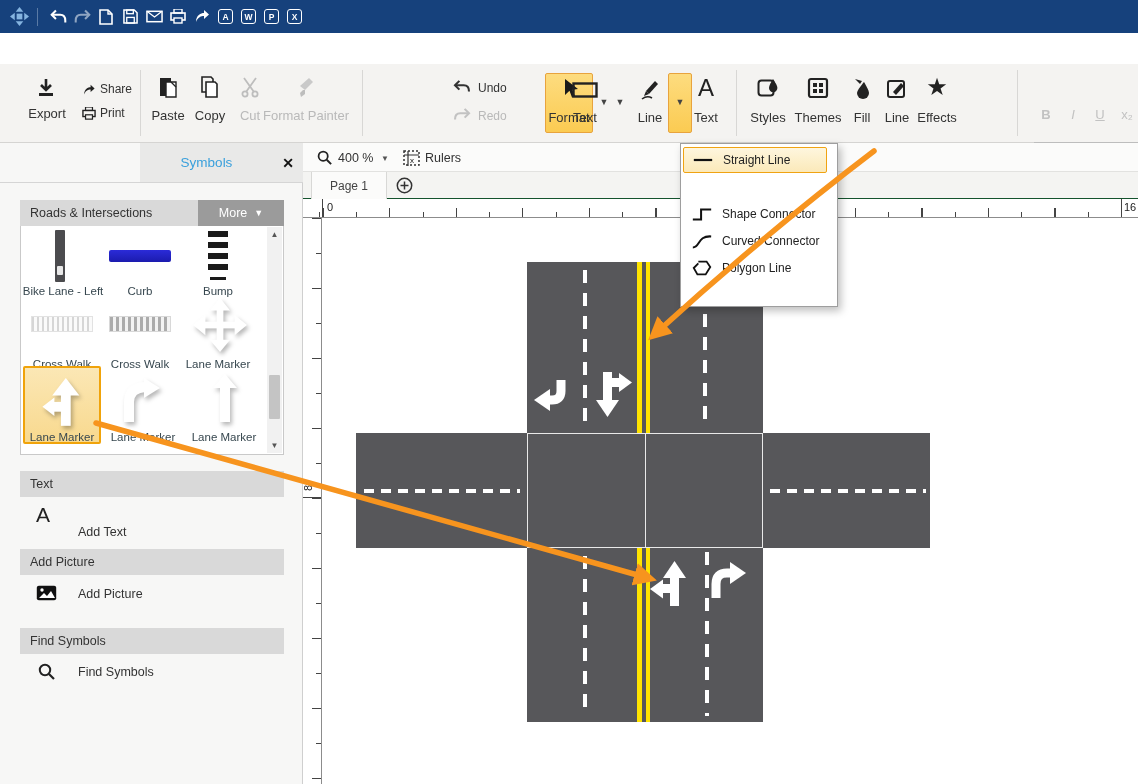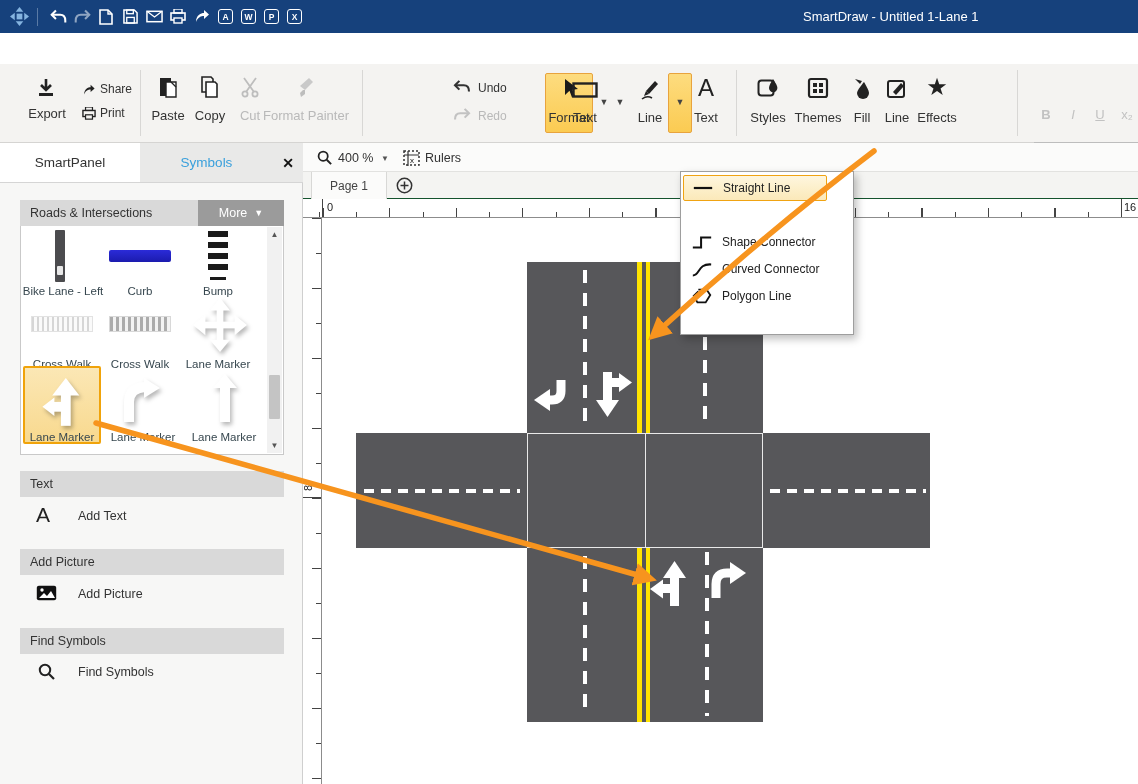--- a/index.html
+++ b/index.html
@@ -81,22 +81,22 @@
   .road { position:absolute; background:#57575A; }
   .tile { position:absolute; background:#57575A; border:1px solid #E9E9E9; }
   .dash-v { position:absolute; width:4px;
             background:repeating-linear-gradient(to bottom,#fff 0 13px, transparent 13px 23px); }
   .dash-h { position:absolute; height:4px;
             background:repeating-linear-gradient(to right,#fff 0 10px, transparent 10px 17px); }
   .yellow2 { position:absolute; width:13px;
              background:linear-gradient(to right,#FFE400 0 4.5px, #57575A 4.5px 8.5px, #FFE400 8.5px 13px); }
 
   
-  .linemenu { left:680px; top:143px; width:174px; height:164px; background:#fff; border:1px solid #9E9E9E;
-              box-shadow:3px 4px 8px rgba(0,0,0,.25); z-index:50;margin-top:28px; }
+  .linemenu { left:680px; top:143px; width:158px; height:164px; background:#fff; border:1px solid #9E9E9E;
+              box-shadow:3px 4px 8px rgba(0,0,0,.25); z-index:50; }
   .lm-item { position:absolute; left:2px; width:144px; height:26px; display:flex; align-items:center; gap:9px;
              padding-left:8px; font-size:12px; color:#222; }
   .lm-item.selected { border:1px solid #F0A312; border-radius:2px; background:linear-gradient(#FEF6DE,#FBE9B9); }
   .lm-icon { width:22px; height:20px; flex:0 0 22px; }
 
   .overlay { position:absolute; left:0; top:0; width:1138px; height:784px; z-index:100; pointer-events:none; }
 </style>
 </head>
 <body>
 
@@ -155,21 +155,20 @@
     </span>
     <span class="tbtn">
       <svg width="16" height="15" viewBox="0 0 16 15">
           <path d="M2 13 C2 6 7 4 10 4 L10 1 L15 5.5 L10 10 L10 7 C7 7 4 8 2 13 Z" fill="#fff"></path>
         </svg>
     </span>
     <span class="badge">A</span>
     <span class="badge">W</span>
     <span class="badge">P</span>
     <span class="badge">X</span>
-    <span class="doc-title">SmartDraw - Untitled 1-Lane 1</span>
   </div>
 
 
   <div class="abs ribbon">
     <span class="rdiv" style="left:140px"></span>
     <span class="rdiv" style="left:362px"></span>
     <span class="rdiv" style="left:736px"></span>
     <span class="rdiv" style="left:1017px"></span>
 
     <span class="ricon" style="left:46px; top:14px">
@@ -312,21 +311,20 @@
     <span class="rlabel" style="left:937px; top:46px">Effects</span>
 
     <span class="fontbox">Arial</span>
     <span class="fmtbtn" style="left:1046px; top:43px; font-weight:bold">B</span>
     <span class="fmtbtn" style="left:1073px; top:43px; font-style:italic">I</span>
     <span class="fmtbtn" style="left:1100px; top:43px; text-decoration:underline">U</span>
     <span class="fmtbtn" style="left:1127px; top:43px">x₂</span>
   </div>
 
   <aside class="abs panel">
-    <span class="ptab" style="left:0; width:140px; background:#FFFFFF; color:#333">SmartPanel</span>
     <span class="ptab" style="left:140px; width:133px; background:#E9E9E8; color:#3AA0DC">Symbols</span>
     <span class="ptab" style="left:273px; width:30px; background:#E9E9E8; color:#111; font-weight:bold; font-size:14px">✕</span>
     <span class="ptabs-base"></span>
 
     <div class="sec-hdr" style="top:57px">
       <span>Roads &amp; Intersections</span>
       <span class="more-btn">
         <span>More</span>
           <span style="font-size:9px">▼</span>
       </span>
@@ -403,21 +401,21 @@
         <span class="arrow" style="top:0">▲</span>
         <span class="thumb" style="top:148px; height:44px"></span>
         <span class="arrow" style="bottom:0">▼</span>
       </div>
     </div>
 
     <div class="sec-hdr" style="top:328px">
       <span>Text</span>
     </div>
     <span class="abs" style="left:36px; top:360px; font-size:21px; color:#222">A</span>
-    <span class="pitem-label" style="left:78px; top:366px">Add Text</span>
+    <span class="pitem-label" style="left:78px; top:382px">Add Text</span>
 
     <div class="sec-hdr" style="top:406px">
       <span>Add Picture</span>
     </div>
     <span class="abs" style="left:36px; top:442px">
       <svg width="21" height="16" viewBox="0 0 21 16">
           <rect x="0.8" y="0.8" width="19.4" height="14.4" rx="2" fill="#111"></rect>
           <circle cx="6" cy="5" r="1.7" fill="#fff"></circle>
           <path d="M3 13 L8 8 L11 11 L15 6 L19 13 Z" fill="#fff"></path>
         </svg>

